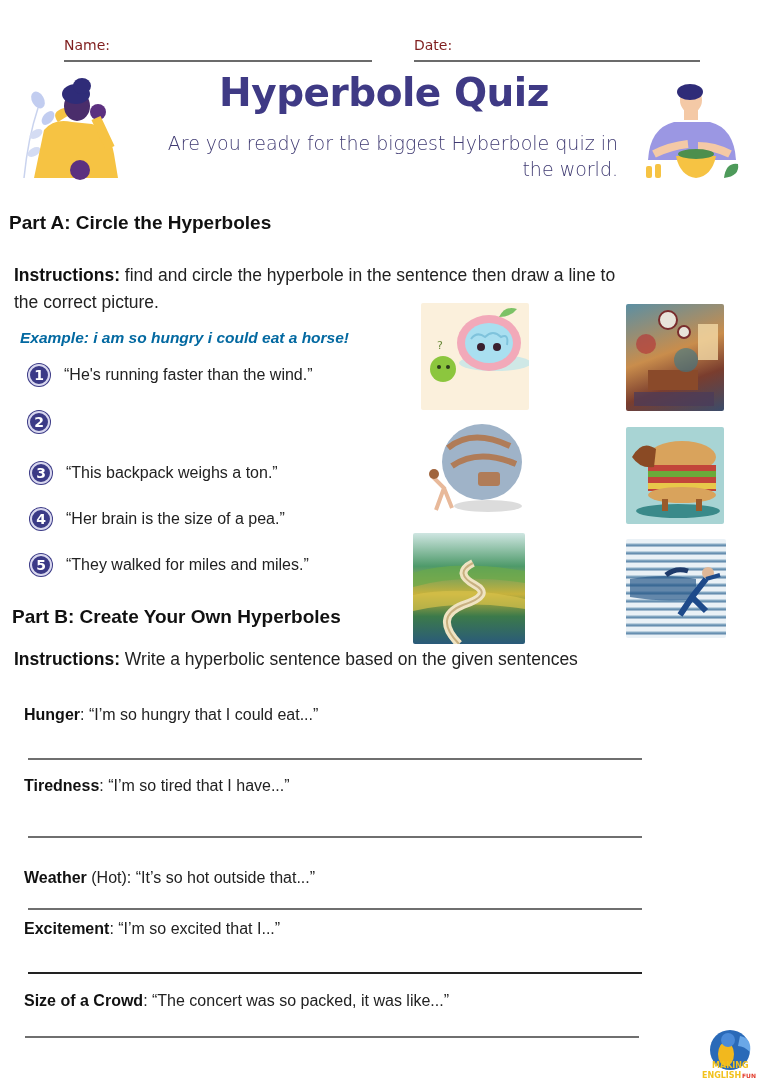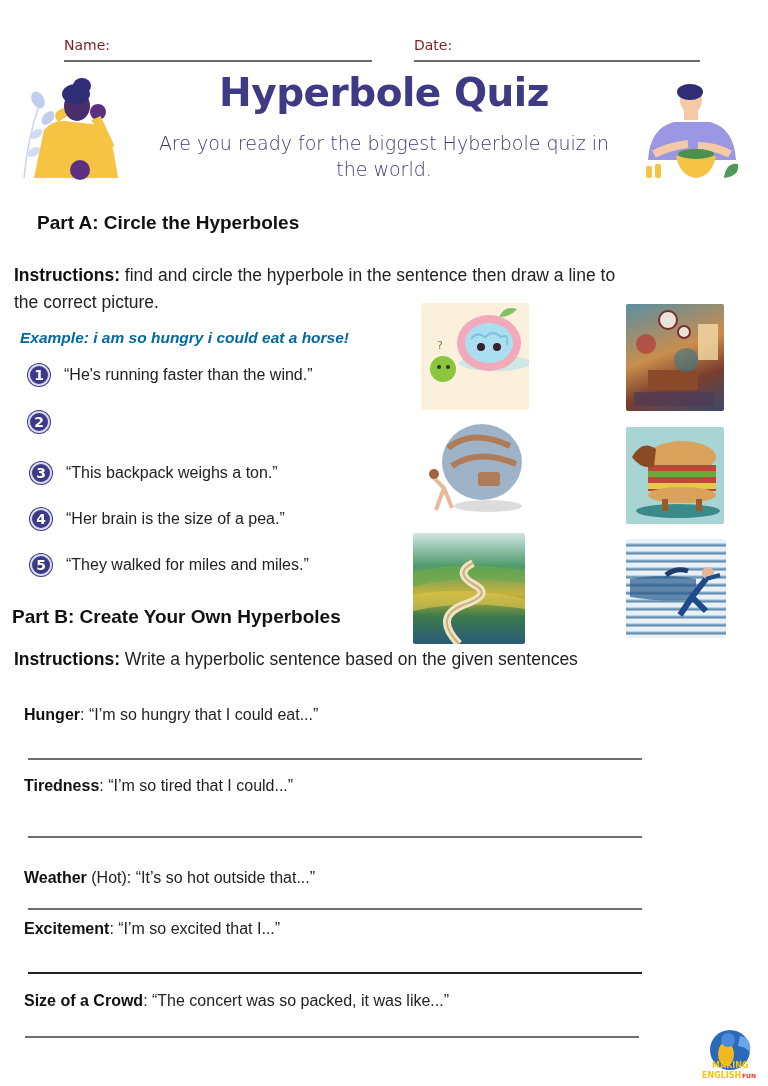--- a/index.html
+++ b/index.html
@@ -5,21 +5,21 @@
   * { box-sizing: border-box; margin: 0; padding: 0; }
   html, body { width: 768px; height: 1086px; background: #ffffff; overflow: hidden; }
   body { position: relative; font-family: "DejaVu Sans", "Liberation Sans", sans-serif; color: #1a1a1a; }
   .abs { position: absolute; }
 
   
   .field-label { font-size: 14px; color: #7f1d1d; }
   .field-line { height: 2px; background: #6b6b6b; }
 
   .title { left: 0; width: 768px; top: 70px; text-align: center; font-size: 39px; font-weight: bold; color: #3f3a85; letter-spacing: -0.5px; }
-  .subtitle { left: 150px; width: 468px; top: 130px; text-align: center; font-size: 19px; line-height: 26px; color: #3f3a72; font-weight: 300; }
+  .subtitle { left: 150px; width: 468px; top: 130px; text-align: right; font-size: 19px; line-height: 26px; color: #3f3a72; font-weight: 300; }
 
   .section-title { font-family: "Liberation Sans", sans-serif; font-weight: bold; font-size: 19px; color: #111; }
   .instr { font-size: 17.5px; line-height: 27px; color: #222; font-family: "Liberation Sans", sans-serif; }
   .instr b { font-weight: bold; color: #111; }
 
   .example { font-family: "Liberation Sans", sans-serif; font-weight: bold; font-style: italic; font-size: 15.5px; color: #0369a1; }
 
   .item { display: flex; align-items: center; font-family: "Liberation Sans", sans-serif; font-size: 16px; color: #222; }
   .badge { width: 22px; height: 22px; border-radius: 50%; background: #3b3a86; border: 2px solid #d9d8ef; box-shadow: 0 0 0 1px #3b3a86; color: #fff; font-weight: bold; font-size: 14px; display: flex; align-items: center; justify-content: center; margin-right: 14px; font-family: "DejaVu Sans", sans-serif; }
 
@@ -68,21 +68,21 @@
     <ellipse cx="56" cy="70" rx="18" ry="5" fill="#4d8f4d"></ellipse>
     <rect x="6" y="82" width="6" height="12" rx="2" fill="#f6c343"></rect>
     <rect x="15" y="80" width="6" height="14" rx="2" fill="#f6c343"></rect>
     <path d="M84 94 Q86 78 98 80 Q100 92 84 94 Z" fill="#4d9a5a"></path>
   </svg>
 </div>
 
 <div class="abs title">Hyperbole Quiz</div>
 <div class="abs subtitle">Are you ready for the biggest Hyberbole quiz in the world.</div>
 
-<div class="abs section-title" style="left:9px; top:212px;margin-left:28px;">Part A: Circle the Hyperboles</div>
+<div class="abs section-title" style="left:9px; top:212px;">Part A: Circle the Hyperboles</div>
 <div class="abs instr" style="left:14px; top:262px; width:630px;"><b>Instructions:</b><span> find and circle the hyperbole in the sentence then draw a line to the correct picture.</span></div>
 <div class="abs example" style="left:20px; top:329px;">Example: i am so hungry i could eat a horse!</div>
 
 <div class="abs item" style="left:28px; top:364px;">
   <span class="badge">1</span>
   <span>“He's running faster than the wind.”</span>
 </div>
 <div class="abs item" style="left:28px; top:411px;">
   <span class="badge">2</span>
 </div>
@@ -166,21 +166,21 @@
     <path d="M62 32 Q50 28 40 36" stroke="#1e3a6a" stroke-width="5" fill="none"></path>
   </svg>
 </div>
 
 <div class="abs section-title" style="left:12px; top:606px;">Part B: Create Your Own Hyperboles</div>
 <div class="abs instr" style="left:14px; top:646px; width:680px;"><b>Instructions:</b><span> Write a hyperbolic sentence based on the given sentences</span></div>
 
 <div class="abs prompt" style="left:24px; top:706px;"><b>Hunger</b><span></span><span>: “I’m so hungry that I could eat...”</span></div>
 <div class="abs answer-line" style="left:28px; top:758px; width:614px;"></div>
 
-<div class="abs prompt" style="left:24px; top:777px;"><b>Tiredness</b><span></span><span>: “I’m so tired that I could...”</span></div>
+<div class="abs prompt" style="left:24px; top:777px;"><b>Tiredness</b><span></span><span>: “I’m so tired that I have...”</span></div>
 <div class="abs answer-line" style="left:28px; top:836px; width:614px;"></div>
 
 <div class="abs prompt" style="left:24px; top:849px;margin-top:20px;"><b>Weather</b><span> (Hot)</span><span>: “It’s so hot outside that...”</span></div>
 <div class="abs answer-line" style="left:28px; top:908px; width:614px;"></div>
 
 <div class="abs prompt" style="left:24px; top:920px;"><b>Excitement</b><span></span><span>: “I’m so excited that I...”</span></div>
 <div class="abs answer-line" style="left:28px; top:972px; width:614px; background:#222;"></div>
 
 <div class="abs prompt" style="left:24px; top:992px;"><b>Size of a Crowd</b><span></span><span>: “The concert was so packed, it was like...”</span></div>
 <div class="abs answer-line" style="left:25px; top:1036px; width:614px;"></div>

